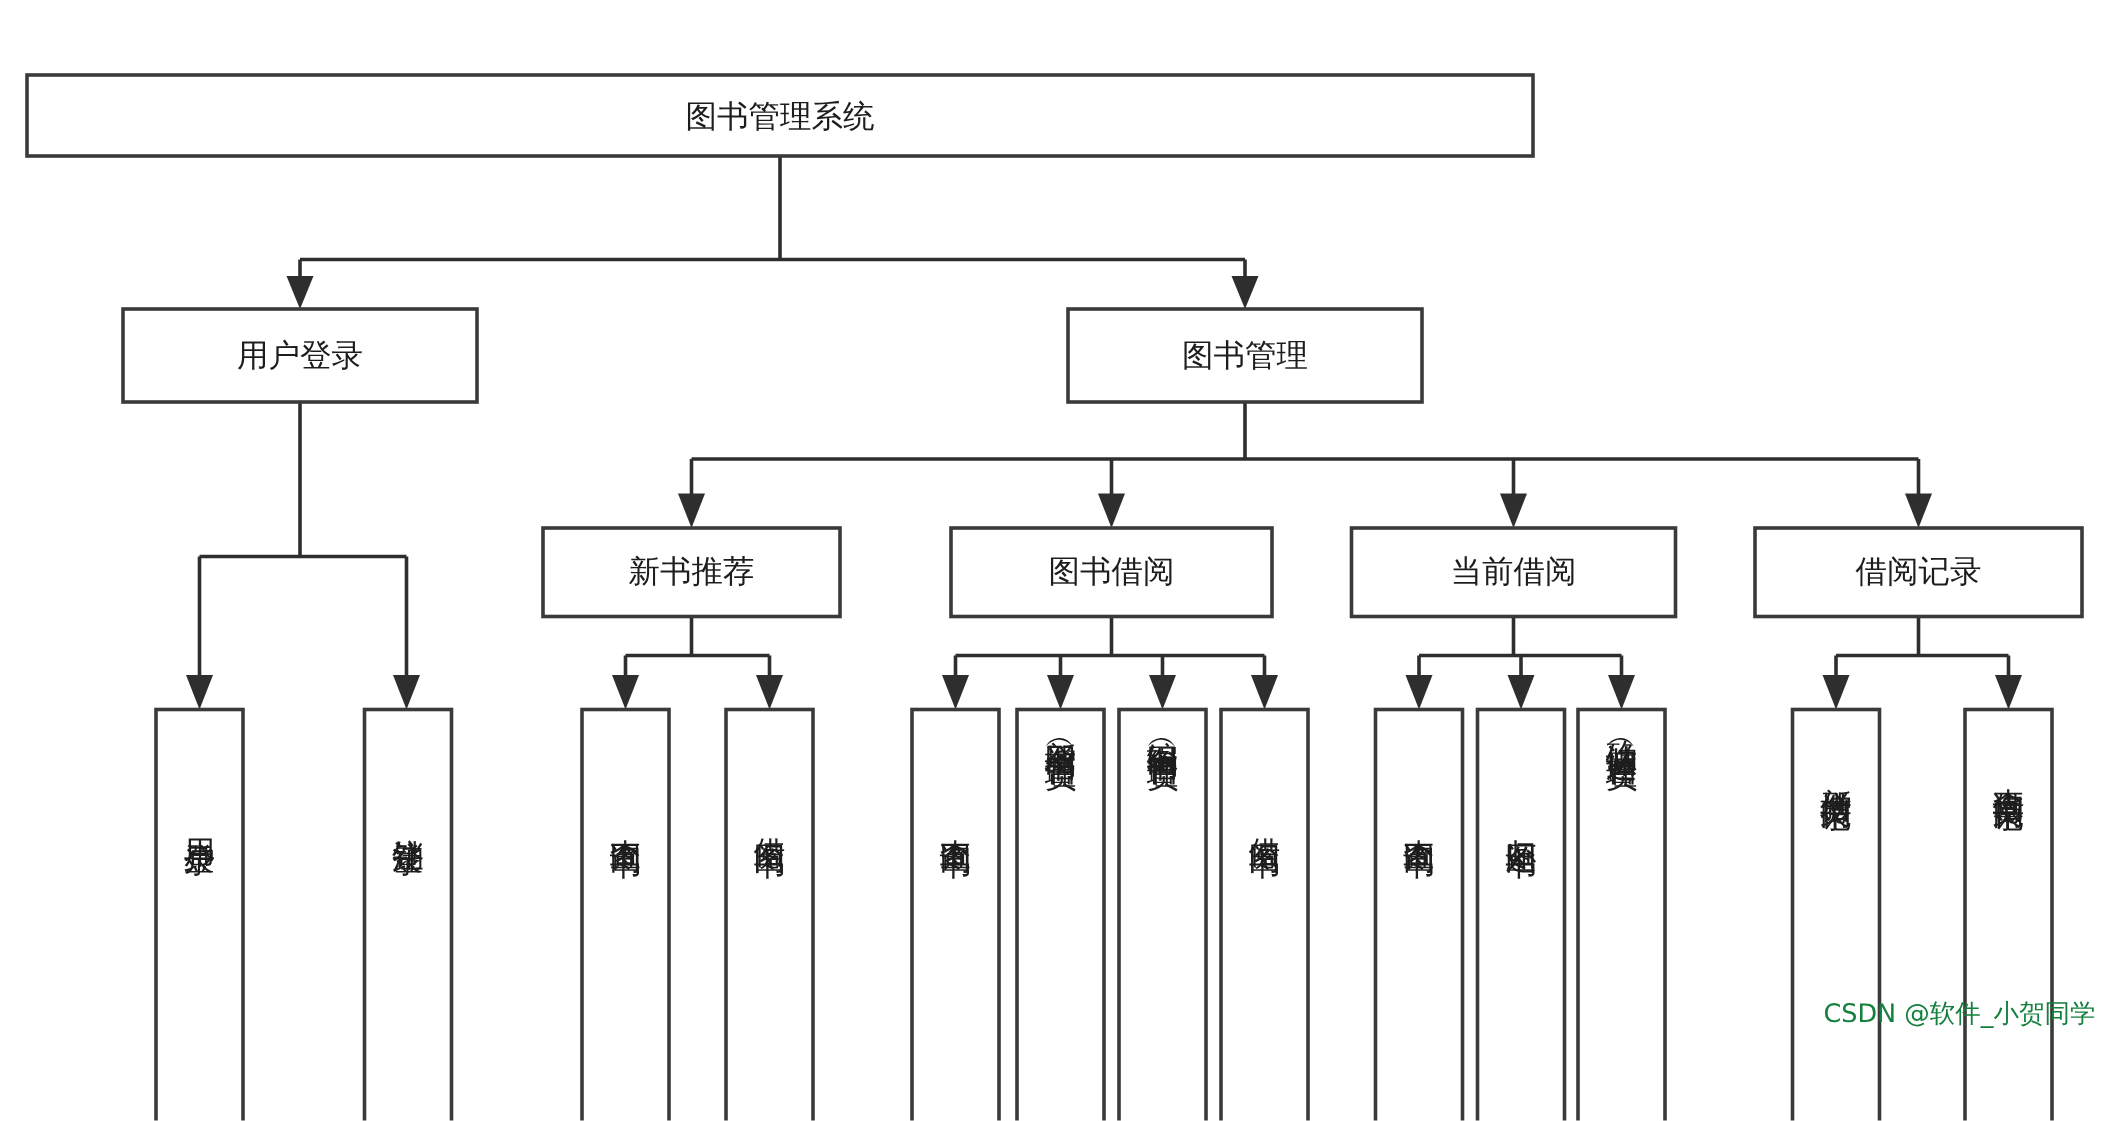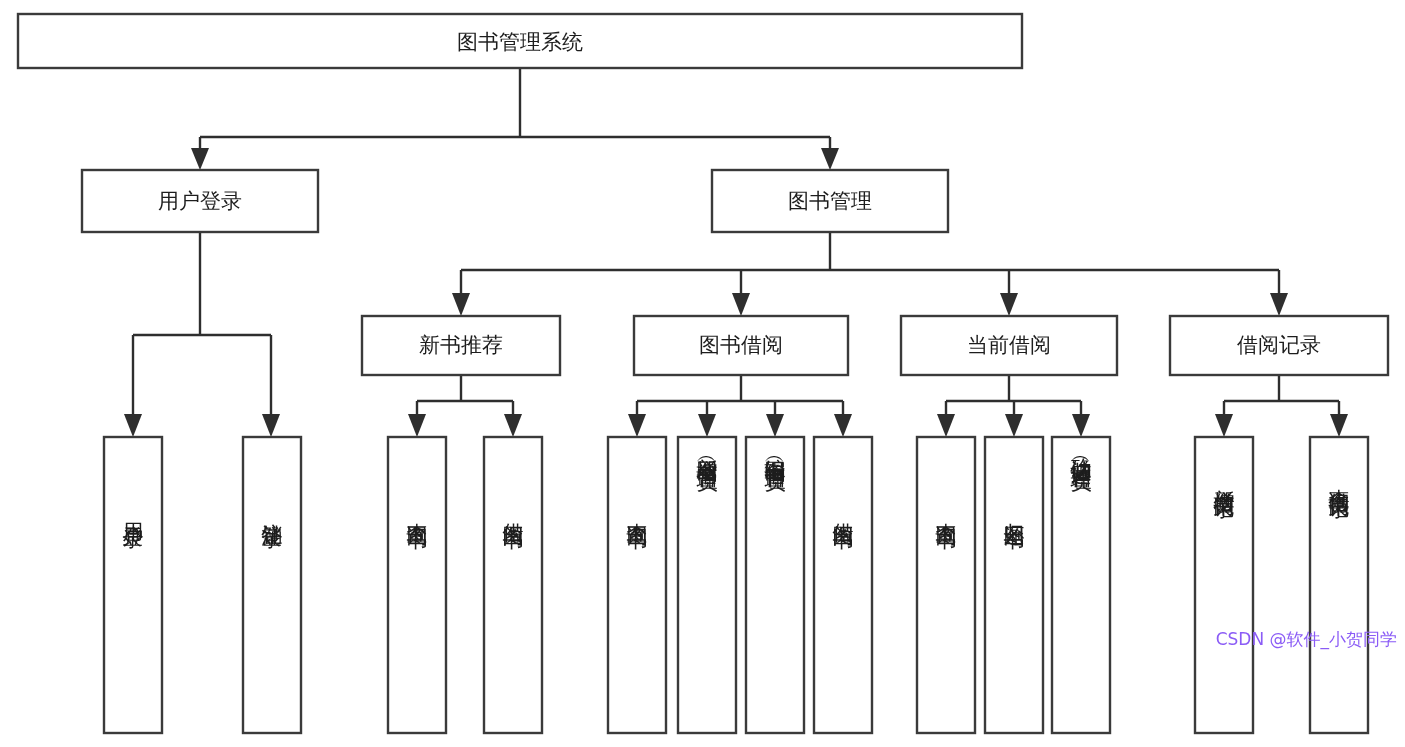--- a/index.html
+++ b/index.html
@@ -12,20 +12,21 @@
     height: 747px;
     font-family: "DejaVu Sans", "Liberation Sans", sans-serif;
     overflow: hidden;
     position: relative;
   }
   #diagram-root {
     position: relative;
     width: 1405px;
     height: 655px;
     background: #ffffff;
+    margin-top: 36px;
   }
   svg.diagram-svg {
     position: absolute;
     left: 0;
     top: 0;
     width: 1405px;
     height: 747px;
     display: block;
   }
   .node-box {
@@ -58,21 +59,21 @@
     text-orientation: upright;
     letter-spacing: 2px;
     text-anchor: middle;
   }
   .watermark-text {
     position: absolute;
     right: 8px;
     bottom: 4px;
     font-family: "DejaVu Sans", "Liberation Sans", sans-serif;
     font-size: 17px;
-    color: #8b5cf6;
+    color: #15803d;
     white-space: nowrap;
     pointer-events: none;
   }
 </style>
 </head>
 <body>
 
 <div id="diagram-root">
 
   <svg class="diagram-svg" viewBox="0 0 1405 747" xmlns="http://www.w3.org/2000/svg">

